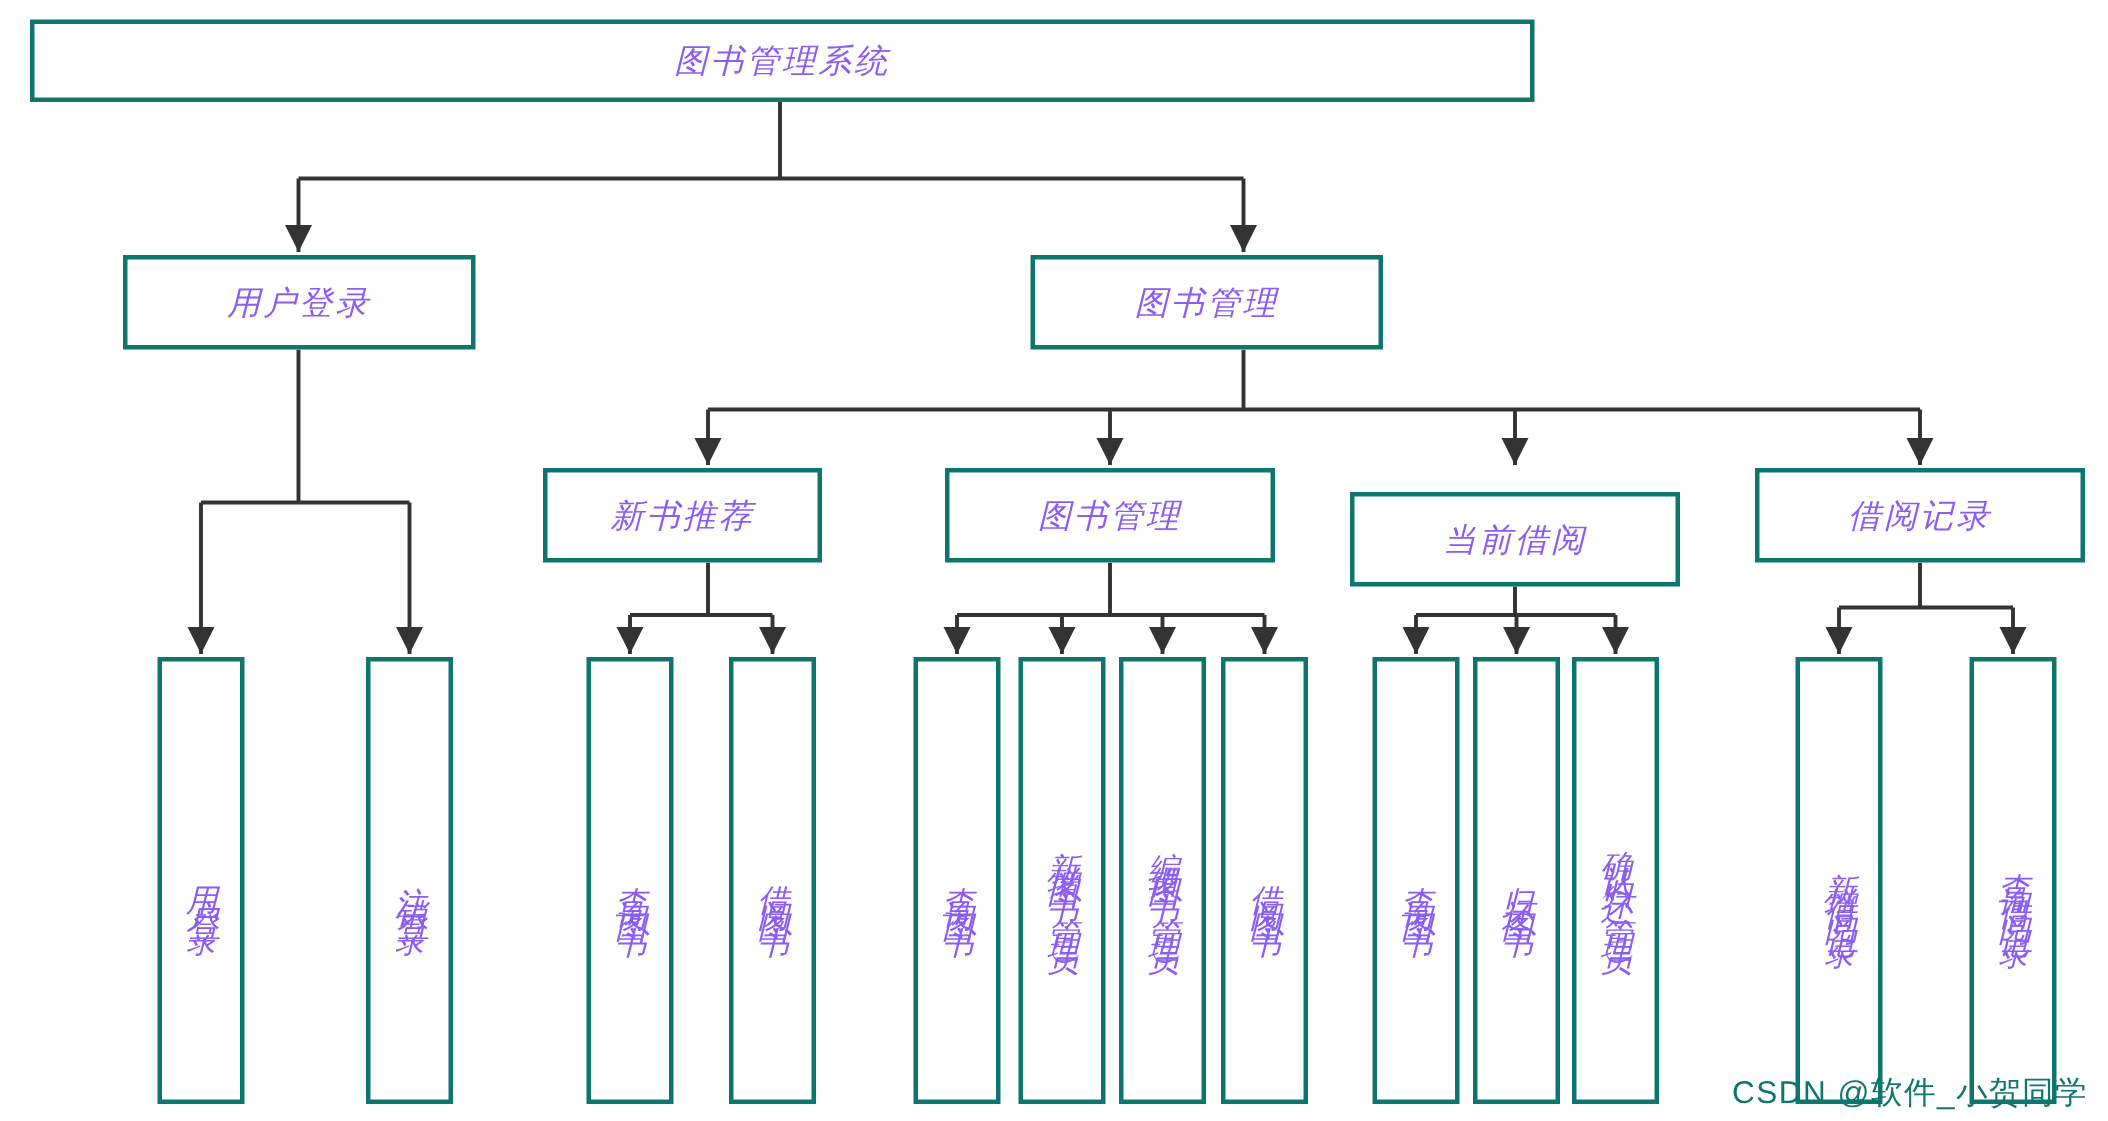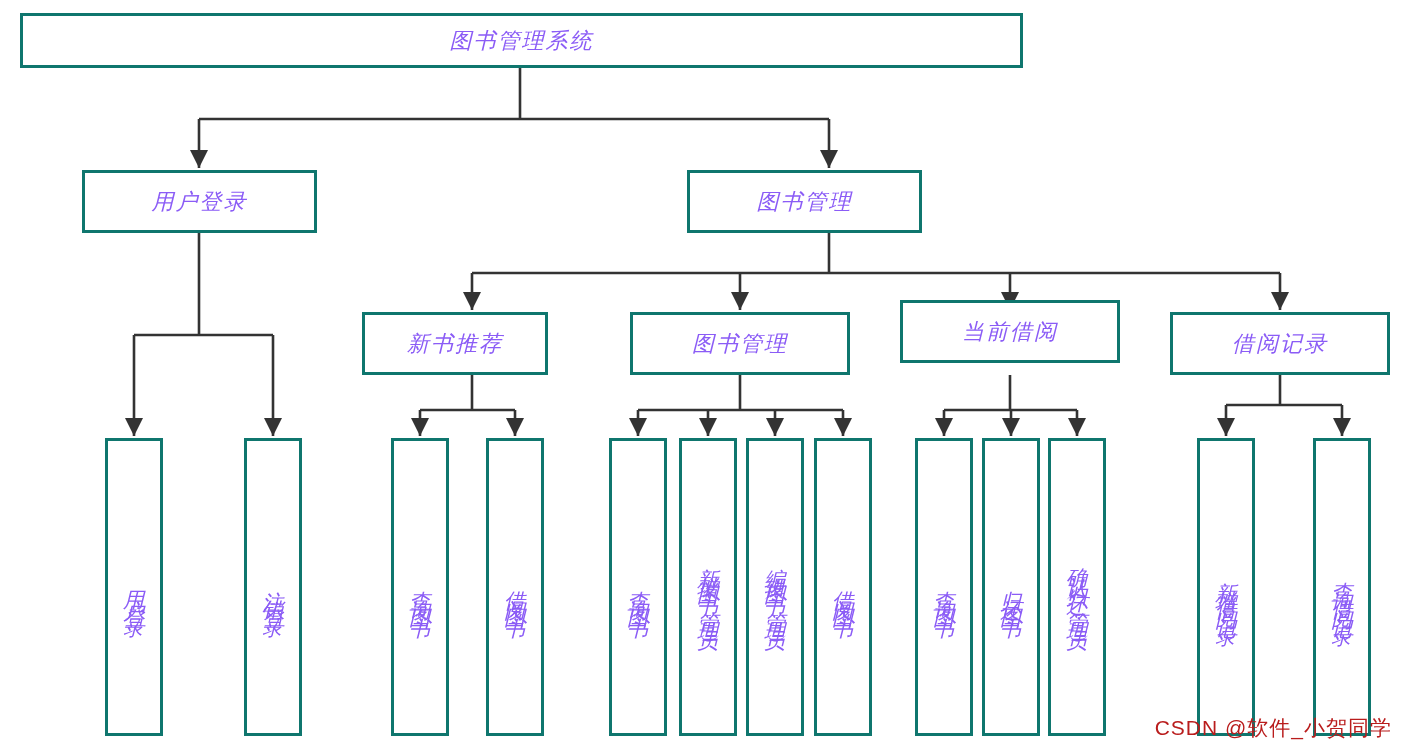--- a/index.html
+++ b/index.html
@@ -13,21 +13,21 @@
     box-sizing:border-box;display:flex;align-items:center;justify-content:center;
     color:#8b5cf6;z-index:2;font-style:italic;
   }
   .node .lbl{font-size:22px;letter-spacing:2px;white-space:nowrap;}
   .node.v .lbl{
     writing-mode:vertical-rl;text-orientation:mixed;
     font-size:21px;letter-spacing:9px;line-height:1;margin-bottom:-9px;
   }
   .watermark{
     position:absolute;right:13px;bottom:5px;z-index:3;
-    color:#b91c1c;font-size:21px;letter-spacing:1px;white-space:nowrap;
+    color:#0f766e;font-size:21px;letter-spacing:1px;white-space:nowrap;
   }
 </style>
 </head>
 <body>
 
 <div class="canvas">
 
   <svg class="wires" viewBox="0 0 1405 747" fill="none" stroke="#333333" stroke-width="2.6">
     <defs>
       <marker id="arw" viewBox="0 0 10 10" refX="10" refY="5" markerWidth="7" markerHeight="7" orient="auto">
@@ -79,21 +79,21 @@
   <div class="node h" style="left:687px;top:170px;width:235px;height:63px">
     <span class="lbl">图书管理</span>
   </div>
 
   <div class="node h" style="left:362px;top:312px;width:186px;height:63px">
     <span class="lbl">新书推荐</span>
   </div>
   <div class="node h" style="left:630px;top:312px;width:220px;height:63px">
     <span class="lbl">图书管理</span>
   </div>
-  <div class="node h" style="left:900px;top:300px;width:220px;height:63px">
+  <div class="node h" style="left:900px;top:328px;width:220px;height:63px">
     <span class="lbl">当前借阅</span>
   </div>
   <div class="node h" style="left:1170px;top:312px;width:220px;height:63px">
     <span class="lbl">借阅记录</span>
   </div>
 
   <div class="node v" style="left:105px;top:438px;width:58px;height:298px">
     <span class="lbl">用户登录</span>
   </div>
   <div class="node v" style="left:244px;top:438px;width:58px;height:298px">

